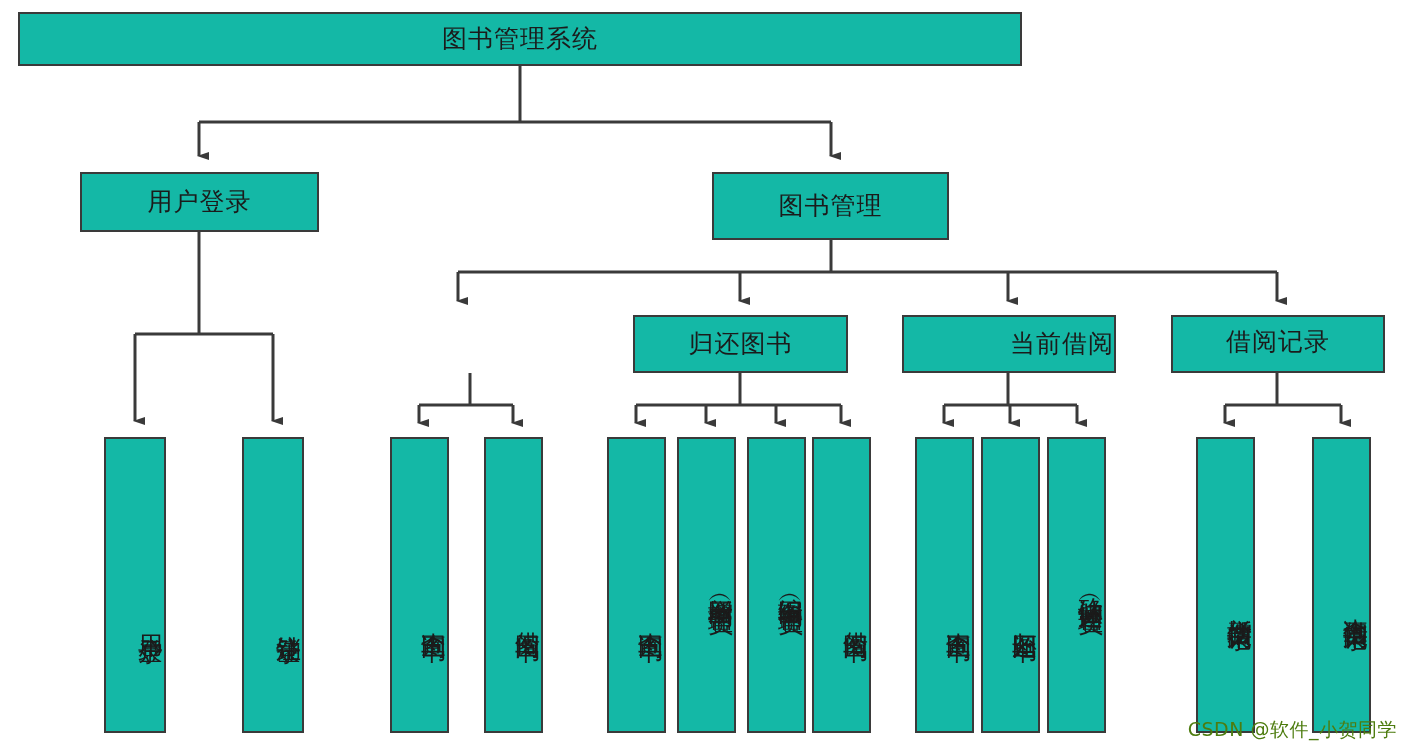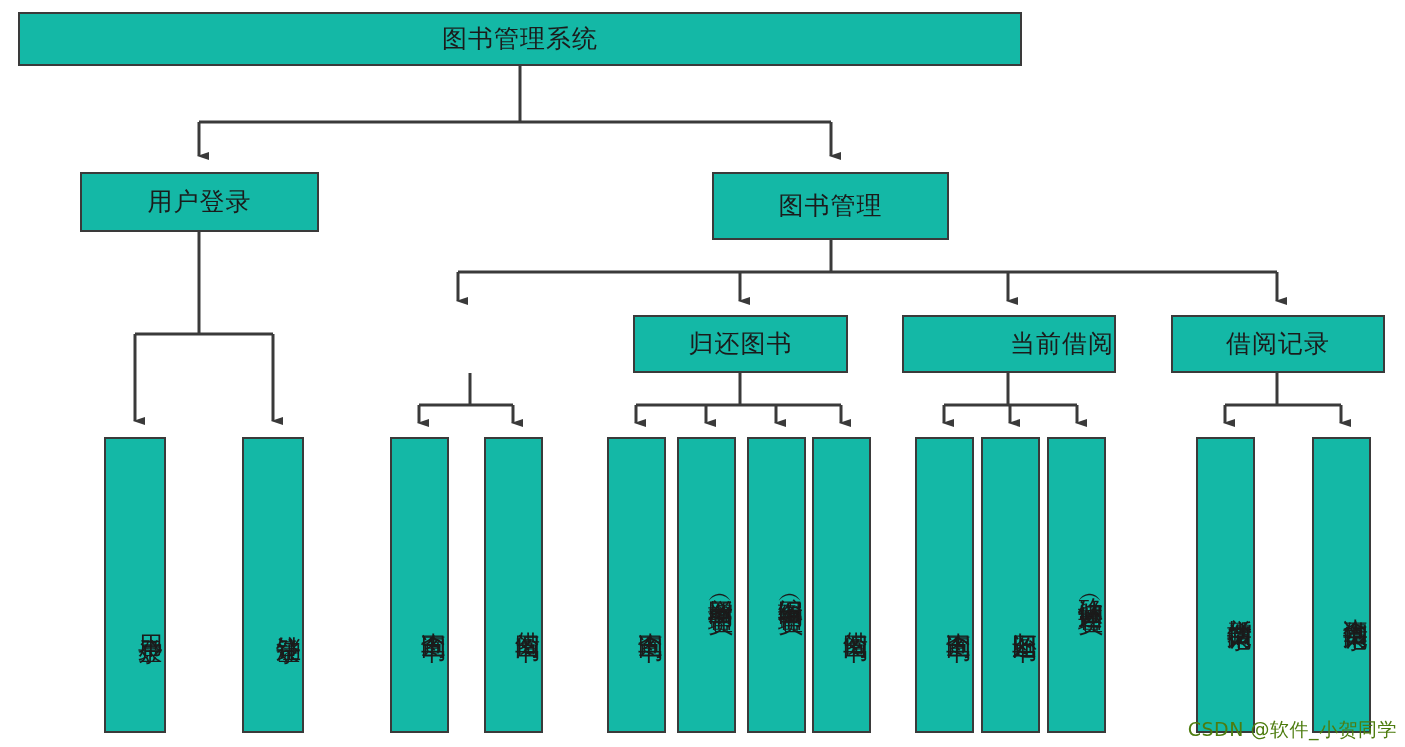--- a/index.html
+++ b/index.html
@@ -130,21 +130,21 @@
 
 
   <div class="node horiz" style="left:633px;top:315px;width:215px;height:58px;">
     <span>归还图书</span>
   </div>
 
   <div class="node horiz" style="left:902px;top:315px;width:214px;height:58px;justify-content:flex-end;">
     <span>当前借阅</span>
   </div>
 
-  <div class="node horiz" style="left:1171px;top:315px;width:214px;height:58px;">
+  <div class="node horiz" style="left:1171px;top:315px;width:214px;height:58px;font-family:Liberation Mono, monospace;">
     <span>借阅记录</span>
   </div>
 
   <div class="node vert" style="left:104px;top:437px;width:62px;height:296px;padding-top:68px;">
     <span>用户登录</span>
   </div>
 
   <div class="node vert" style="left:242px;top:437px;width:62px;height:296px;padding-top:68px;">
     <span>注销登录</span>
   </div>

